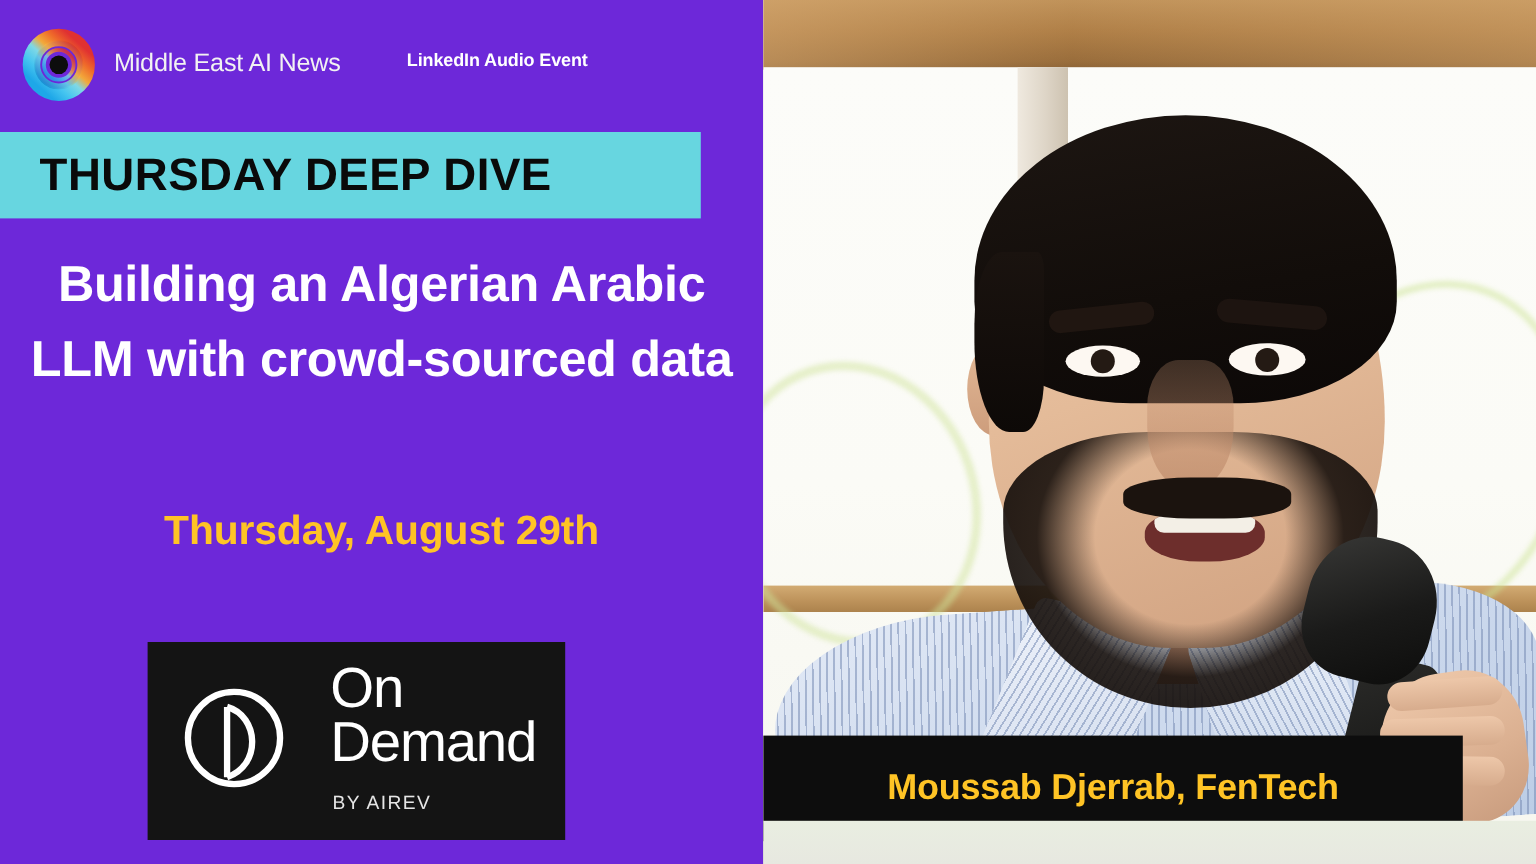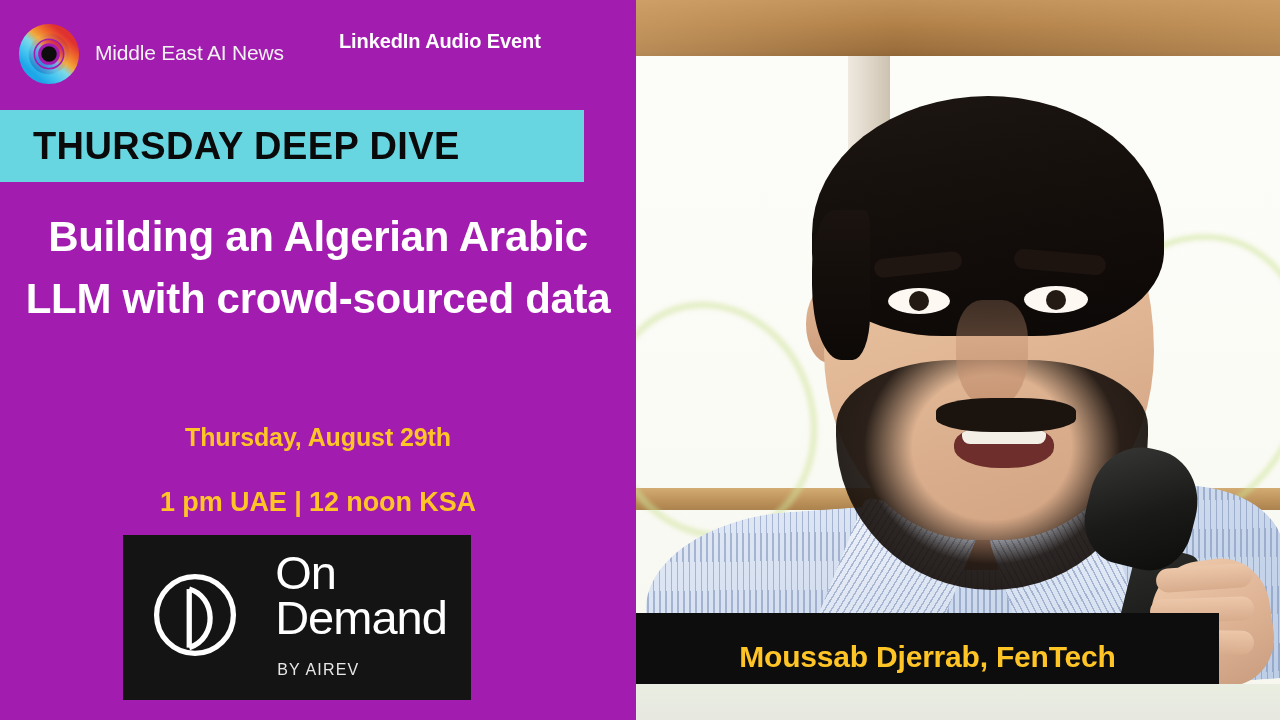--- a/index.html
+++ b/index.html
@@ -13,21 +13,21 @@
   .canvas {
     position:relative;
     width:1280px; height:720px;
     background:#0d0d0d;
   }
 
   
   .left-panel {
     position:absolute; left:0; top:0;
     width:636px; height:720px;
-    background:#a21caf;
+    background:#6d28d9;
   }
 
   
   .brand-header {
     position:absolute; left:0; top:0;
     width:636px; height:108px;
     display:flex; align-items:center;
   }
   .brand-logo {
     position:absolute; left:18px; top:23px;
@@ -36,22 +36,22 @@
   }
   .brand-name {
     position:absolute; left:95px; top:41px;
     font-size:21px;
     font-weight:500;
     color:#f2f2f2;
     letter-spacing:-0.2px;
     white-space:nowrap;
   }
   .event-kind {
-    position:absolute; left:339px; top:30px;
-    font-size:20px;
+    position:absolute; left:339px; top:42px;
+    font-size:15px;
     font-weight:bold;
     color:#ffffff;
     letter-spacing:-0.1px;
     white-space:nowrap;
   }
 
   
   .ribbon {
     position:absolute; left:0; top:110px;
     width:584px; height:72px;
@@ -77,21 +77,21 @@
     font-weight:bold;
     color:#ffffff;
     letter-spacing:-0.3px;
   }
 
   
   .event-date {
     position:absolute; left:22px; top:423px;
     width:592px;
     text-align:center;
-    font-size:25px;
+    font-size:34px;
     font-weight:bold;
     color:#ffc425;
     letter-spacing:-0.1px;
   }
   .event-time {
     position:absolute; left:22px; top:487px;
     width:592px;
     text-align:center;
     font-size:27px;
     font-weight:bold;
@@ -418,21 +418,20 @@
       <div class="event-kind">LinkedIn Audio Event</div>
     </div>
 
     <div class="ribbon">
       <div class="ribbon-text">THURSDAY DEEP DIVE</div>
     </div>
 
     <div class="talk-title">Building an Algerian Arabic LLM with crowd-sourced data</div>
 
     <div class="event-date">Thursday, August 29th</div>
-    <div class="event-time">1 pm UAE | 12 noon KSA</div>
 
     <div class="sponsor-block">
       <div class="sponsor-inner">
         <svg class="sponsor-mark" viewBox="0 0 100 100">
           <circle cx="50" cy="50" r="40" fill="none" stroke="#ffffff" stroke-width="5.5"></circle>
           <path d="M44 23 L44 84" fill="none" stroke="#ffffff" stroke-width="5.5" stroke-linecap="butt"></path>
           <path d="M44 23 C 72 31, 74 74, 44 84" fill="none" stroke="#ffffff" stroke-width="5.5" stroke-linecap="butt"></path>
         </svg>
         <div class="sponsor-words">
           <div class="sponsor-name">On</div>

